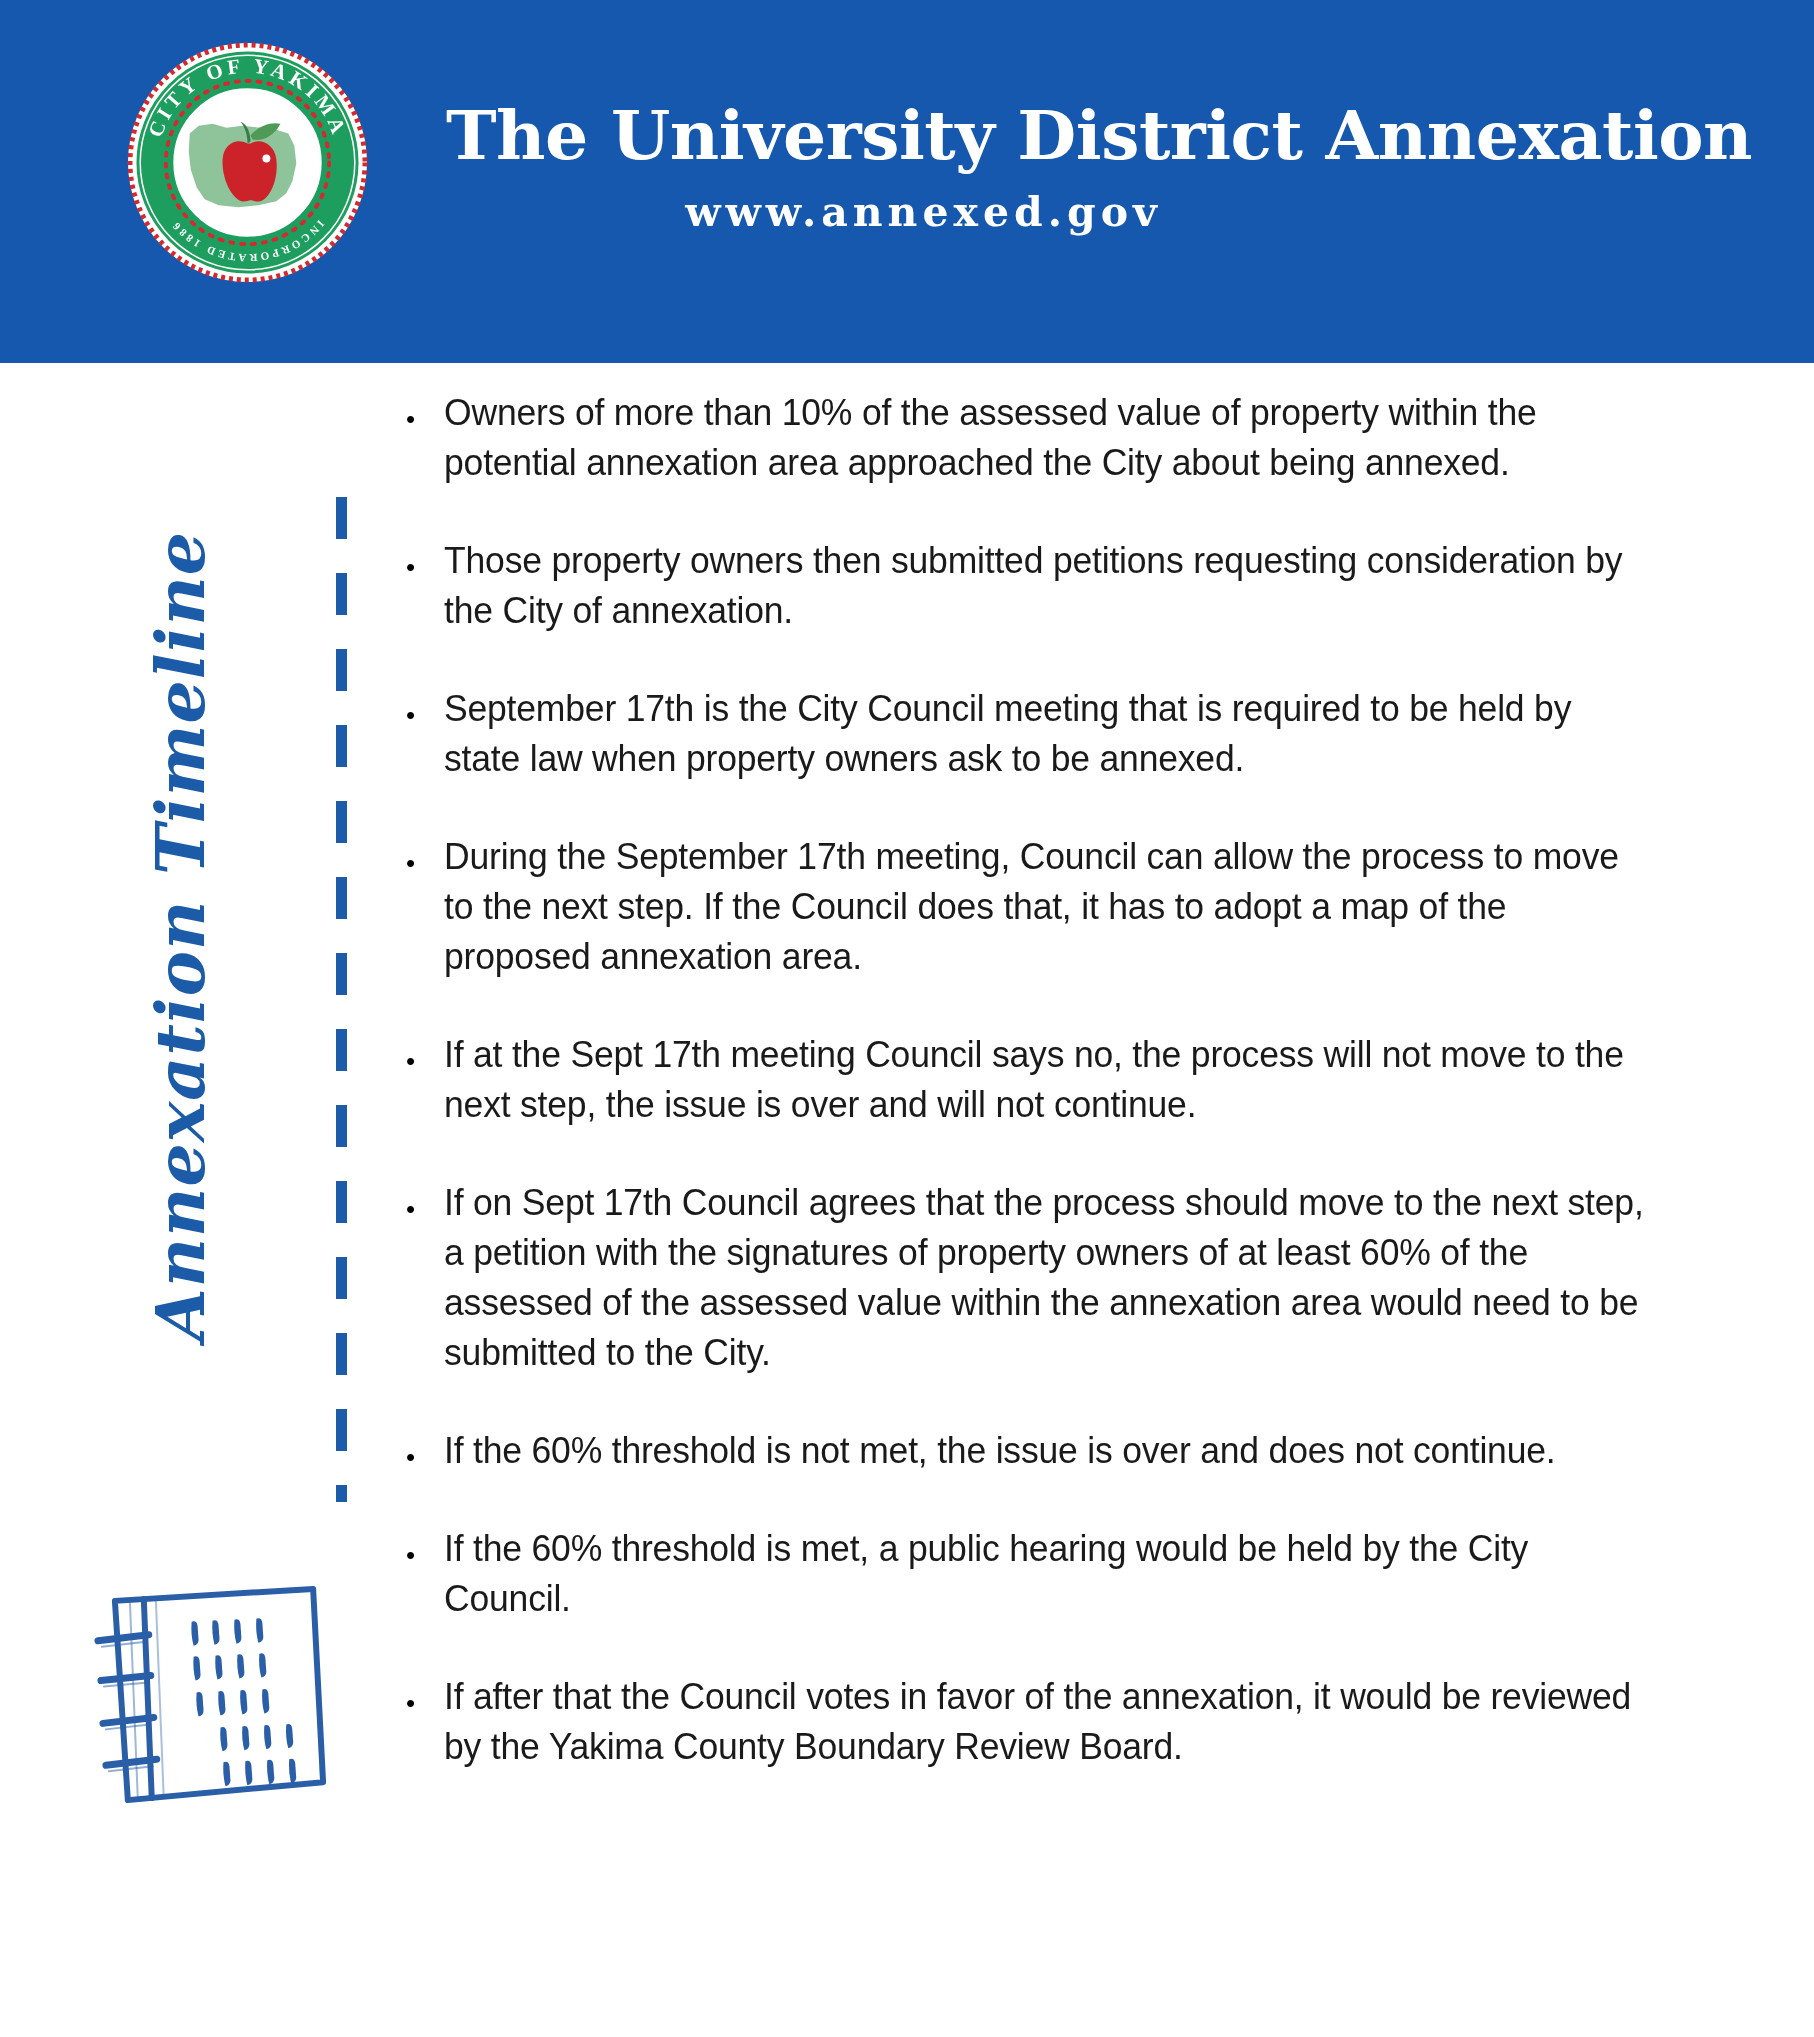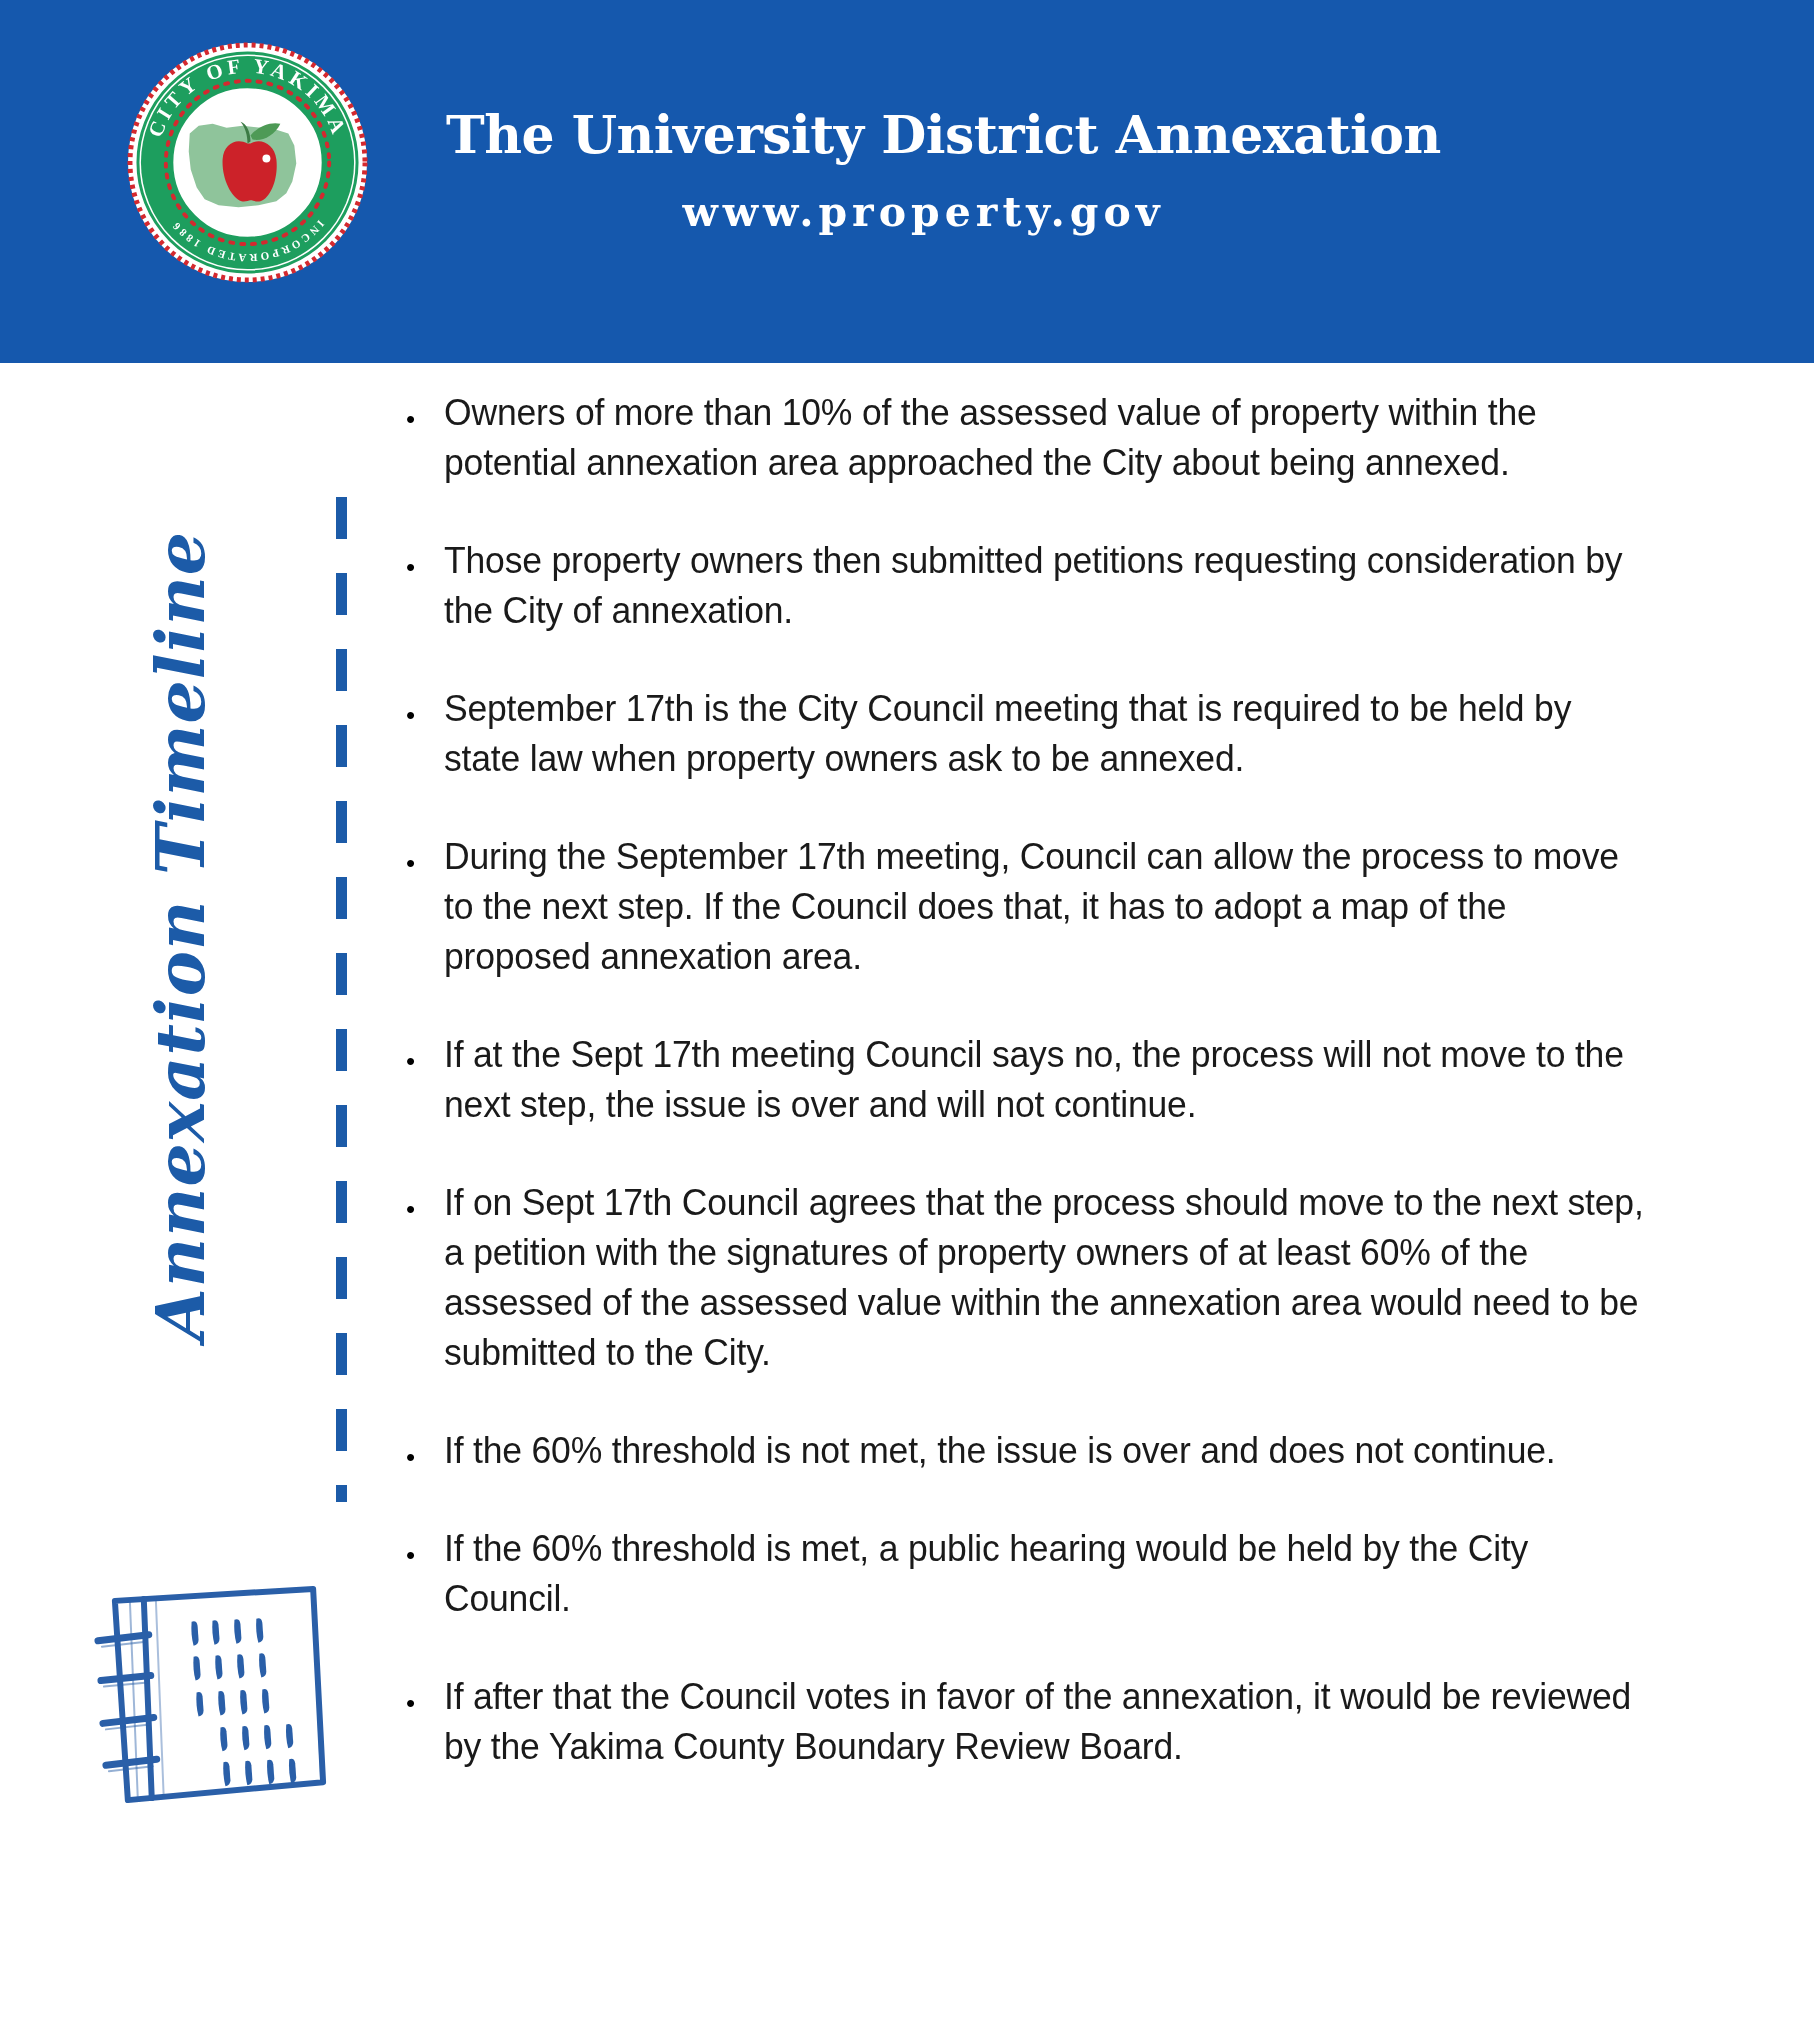--- a/index.html
+++ b/index.html
@@ -40,21 +40,21 @@
   .header-text {
     position: absolute;
     left: 446px;
     top: 96px;
     width: 1254px;
   }
 
   .title {
     font-family: "DejaVu Serif", "Liberation Serif", serif;
     font-weight: bold;
-    font-size: 52px;
+    font-size: 68px;
     line-height: 78px;
     color: #ffffff;
     letter-spacing: -0.5px;
     white-space: nowrap;
   }
 
   .url {
     margin-top: 14px;
     font-family: "DejaVu Serif", "Liberation Serif", serif;
     font-weight: bold;
@@ -195,21 +195,21 @@
           <textPath href="#arcTop" startOffset="50%" text-anchor="middle">CITY OF YAKIMA</textPath>
         </text>
         <text font-family="Liberation Serif, serif" font-size="11" font-weight="bold" fill="#ffffff" letter-spacing="3">
           <textPath href="#arcBot" startOffset="50%" text-anchor="middle">INCORPORATED 1886</textPath>
         </text>
       </svg>
     </div>
 
     <div class="header-text">
       <div class="title">The University District Annexation</div>
-      <div class="url">www.property.gov</div>
+      <div class="url">www.annexed.gov</div>
     </div>
   </div>
 
   <div class="sidebar">
 
     <div class="vertical-title-wrap">
       <div class="vertical-title">Annexation Timeline</div>
     </div>
 
     <div class="dashed-line"></div>

